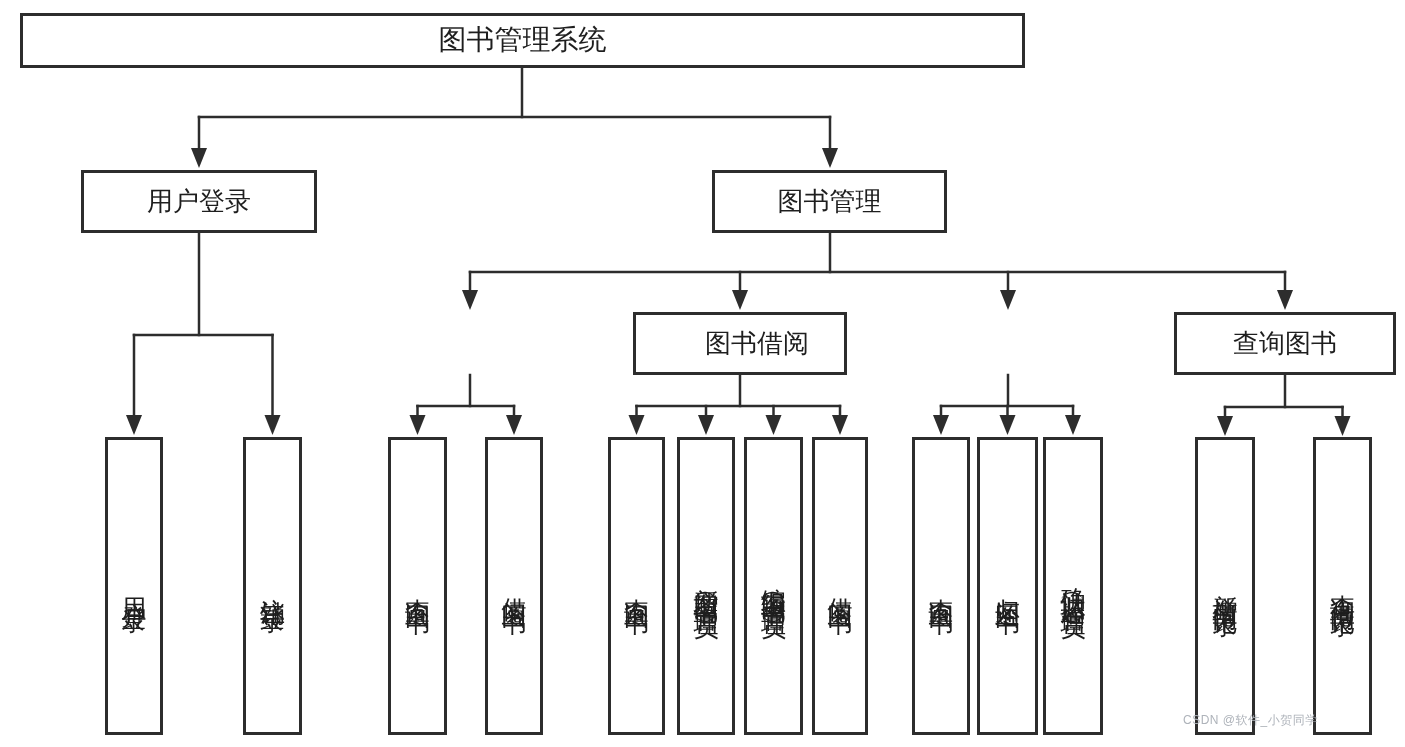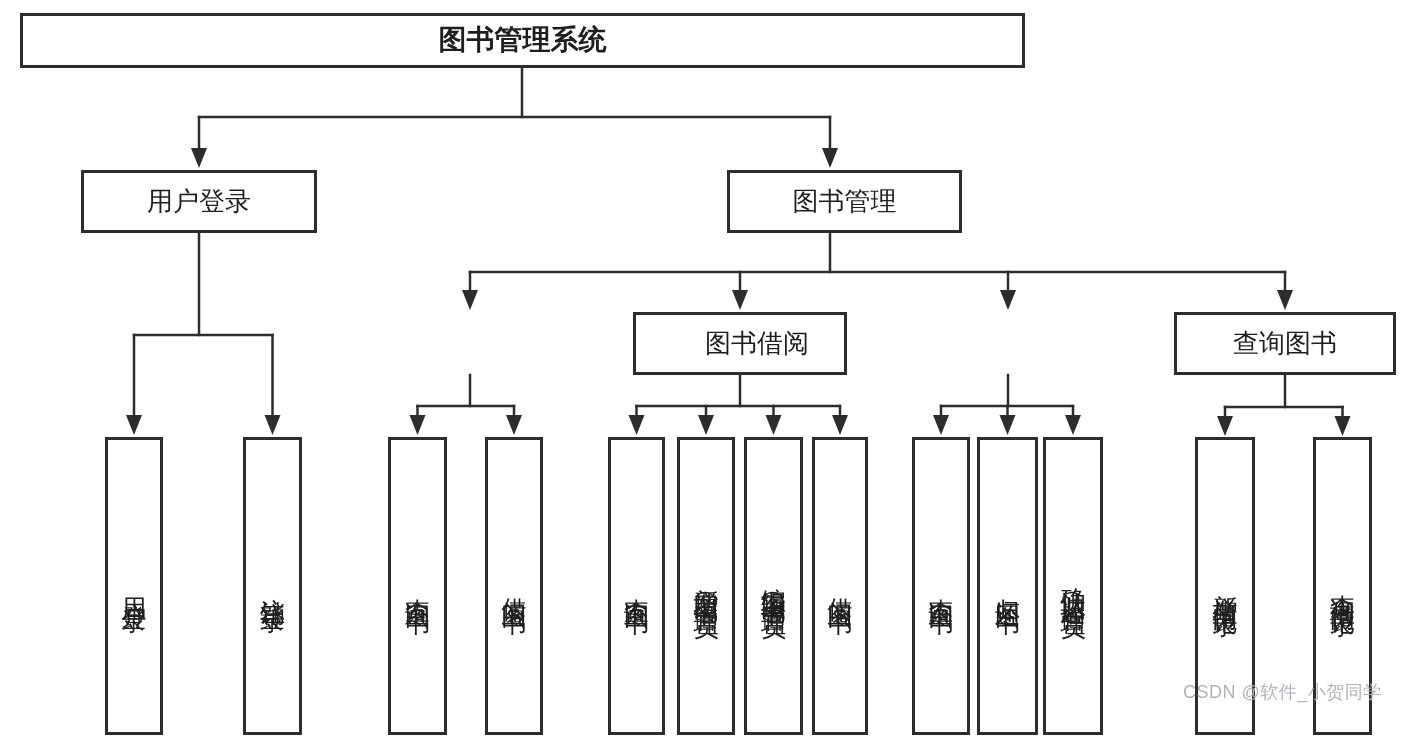--- a/index.html
+++ b/index.html
@@ -15,22 +15,22 @@
     border:3px solid #2d2d2d;display:flex;align-items:center;justify-content:center;
     text-align:center;line-height:1.15;
   }
   .root-box{font-size:28px;}
   .h-box{font-size:26px;}
   .v-box{
     writing-mode:vertical-rl;text-orientation:mixed;
     font-size:25px;letter-spacing:4px;
   }
   .watermark{
-    position:absolute;left:1183px;top:680px;z-index:5;
-    font-size:18px;color:#aeb3ba;letter-spacing:0.5px;white-space:nowrap;
+    position:absolute;left:1183px;top:712px;z-index:5;
+    font-size:12px;color:#aeb3ba;letter-spacing:0.5px;white-space:nowrap;
   }
 </style>
 </head>
 <body>
 
 <div class="canvas">
 
   <svg class="wires" viewBox="0 0 1405 747">
 
     <line x1="522" y1="68" x2="522" y2="117"></line>
@@ -86,24 +86,24 @@
       <polygon points="1065,415 1081,415 1073,435"></polygon>
 
     <line x1="1285" y1="375" x2="1285" y2="407"></line>
     <line x1="1225" y1="407" x2="1342.5" y2="407"></line>
     <line x1="1225" y1="407" x2="1225" y2="420"></line>
       <polygon points="1217,416 1233,416 1225,436"></polygon>
     <line x1="1342.5" y1="407" x2="1342.5" y2="420"></line>
       <polygon points="1334.5,416 1350.5,416 1342.5,436"></polygon>
   </svg>
 
-  <div class="box root-box" style="left:20px;top:13px;width:1005px;height:55px;font-weight:bold;">图书管理系统</div>
+  <div class="box root-box" style="left:20px;top:13px;width:1005px;height:55px;">图书管理系统</div>
 
   <div class="box h-box" style="left:81px;top:170px;width:236px;height:63px;">用户登录</div>
-  <div class="box h-box" style="left:727px;top:170px;width:235px;height:63px;">图书管理</div>
+  <div class="box h-box" style="left:712px;top:170px;width:235px;height:63px;">图书管理</div>
 
   <div class="box h-box" style="left:633px;top:312px;width:214px;height:63px;padding-left:34px;">图书借阅</div>
   <div class="box h-box" style="left:1174px;top:312px;width:222px;height:63px;">查询图书</div>
 
   <div class="box v-box" style="left:105px;top:437px;width:58px;height:298px;">用户登录</div>
   <div class="box v-box" style="left:243px;top:437px;width:59px;height:298px;">注销登录</div>
 
   <div class="box v-box" style="left:388px;top:437px;width:59px;height:298px;">查询图书</div>
   <div class="box v-box" style="left:485px;top:437px;width:58px;height:298px;">借阅图书</div>
 

